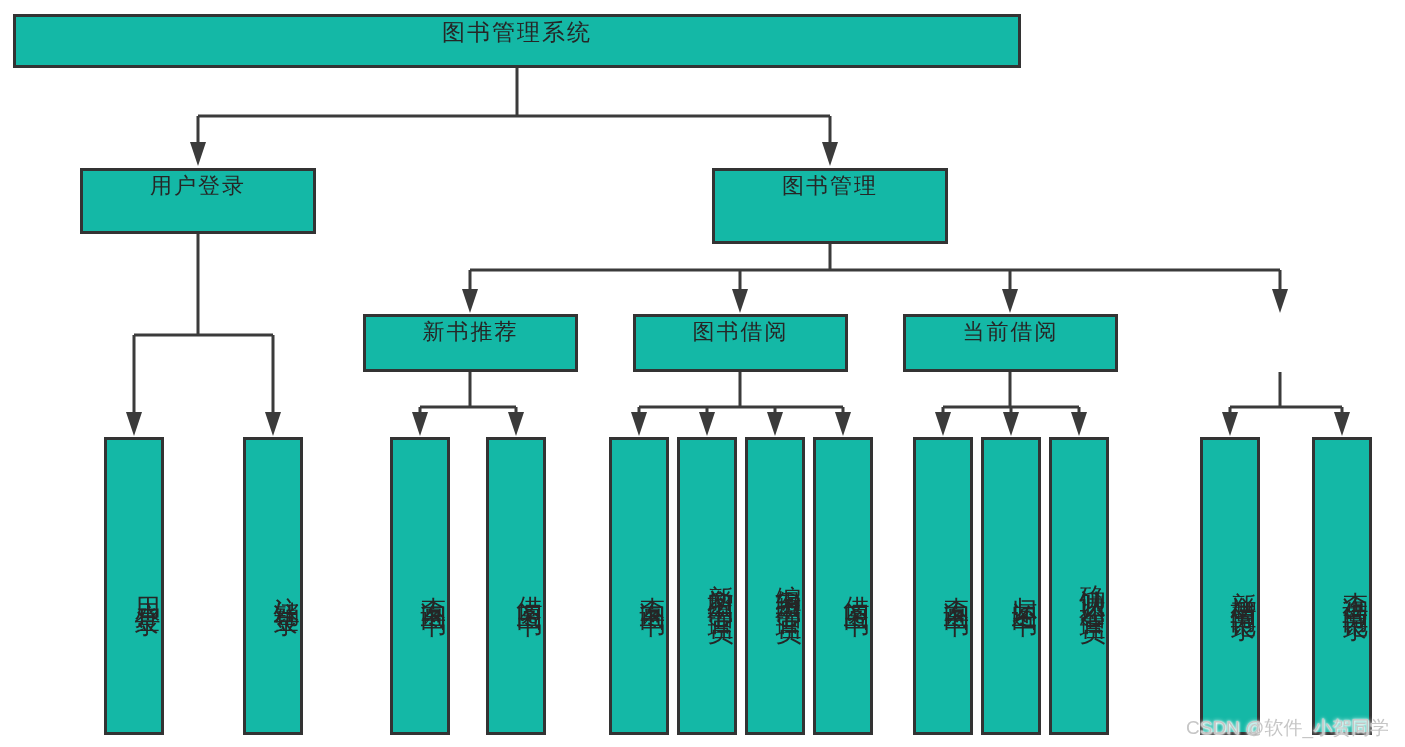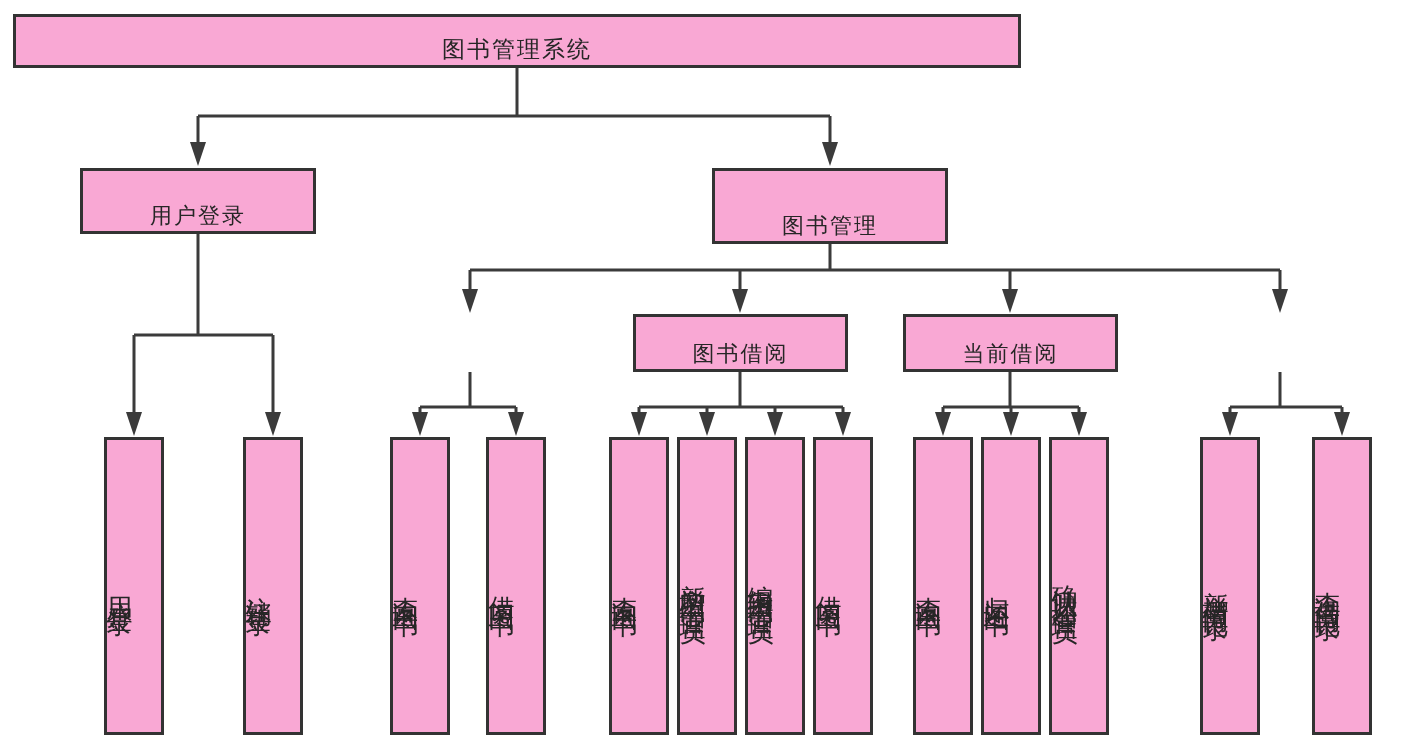--- a/index.html
+++ b/index.html
@@ -13,23 +13,23 @@
   }
   .connectors {
     position: absolute;
     left: 0; top: 0;
     z-index: 1;
   }
   .box {
     position: absolute;
     box-sizing: border-box;
     border: 3px solid #333333;
-    background: #f9a8d4;
+    background: #14b8a6;
     display: flex;
-    align-items: flex-end;
+    align-items: flex-start;
     justify-content: center;
     color: #262626;
     z-index: 2;
   }
   .box.h .lbl {
     font-size: 22px;
     letter-spacing: 2px;
     white-space: nowrap;
   }
   .box.root .lbl { font-size: 23px; }
@@ -95,20 +95,23 @@
     <span class="lbl">图书管理系统</span>
   </div>
 
   <div class="box h" style="left:80px;top:168px;width:236px;height:66px">
     <span class="lbl">用户登录</span>
   </div>
   <div class="box h" style="left:712px;top:168px;width:236px;height:76px">
     <span class="lbl">图书管理</span>
   </div>
 
+  <div class="box h" style="left:363px;top:314px;width:215px;height:58px">
+    <span class="lbl">新书推荐</span>
+  </div>
   <div class="box h" style="left:903px;top:314px;width:215px;height:58px">
     <span class="lbl">当前借阅</span>
   </div>
   <div class="box h" style="left:633px;top:314px;width:215px;height:58px">
     <span class="lbl">图书借阅</span>
   </div>
 
   <div class="box v" style="left:104px;top:437px;width:60px;height:298px">
     <span class="lbl">用户登录</span>
   </div>
@@ -146,14 +149,15 @@
     <span class="lbl">确认归还（管理员）</span>
   </div>
 
   <div class="box v" style="left:1200px;top:437px;width:60px;height:298px">
     <span class="lbl">新增借阅记录</span>
   </div>
   <div class="box v" style="left:1312px;top:437px;width:60px;height:298px">
     <span class="lbl">查询借阅记录</span>
   </div>
 
+  <div class="watermark">CSDN @软件_小贺同学</div>
 
 </div>
 
 </body></html>

